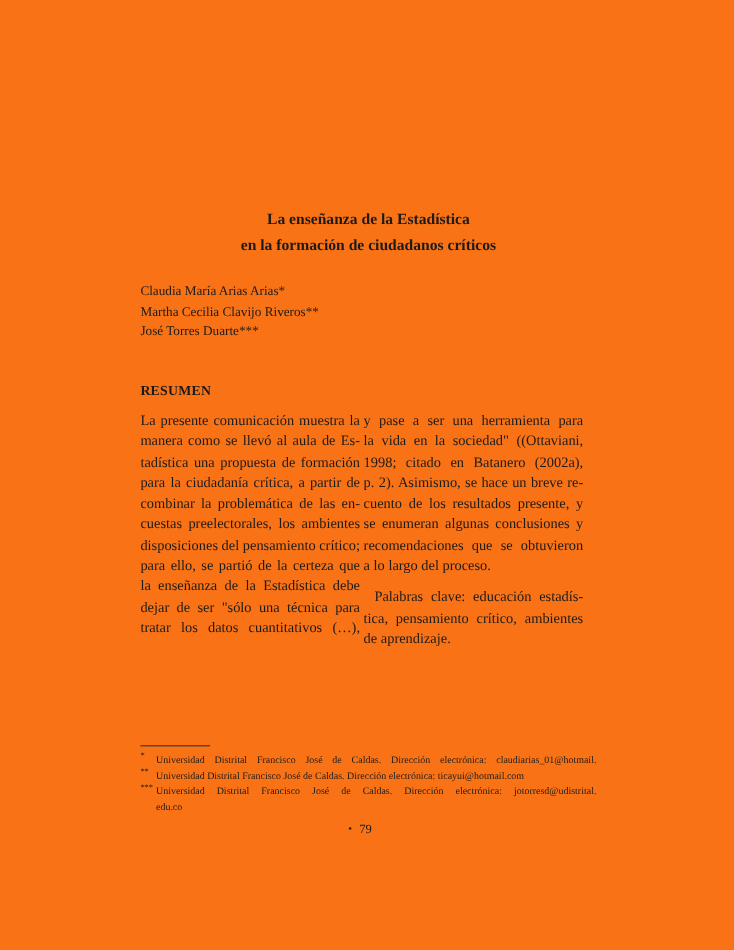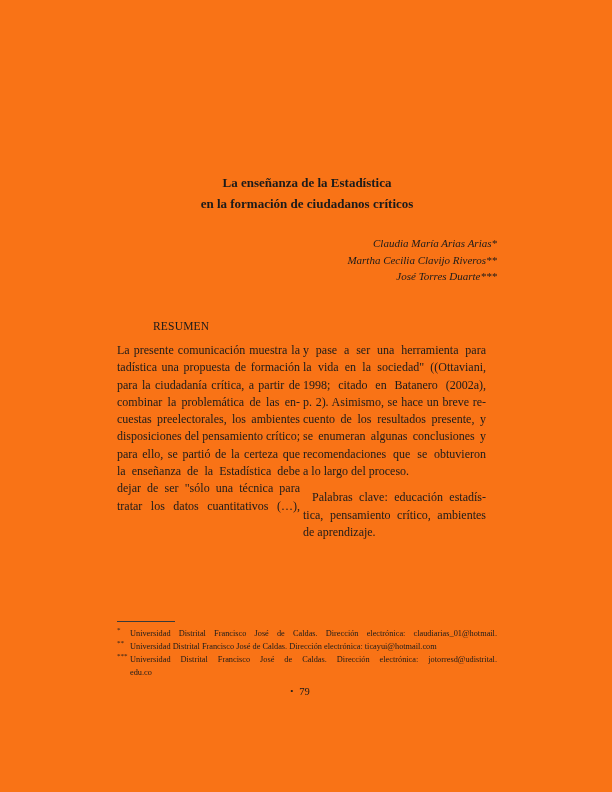--- a/index.html
+++ b/index.html
@@ -19,32 +19,30 @@
     width: 380px;
     text-align: center;
     font-weight: bold;
     font-size: 13px;
     line-height: 21px;
   }
   .authors {
     position: absolute;
     left: 117px; top: 235px;
     width: 380px;
-    text-align: right;
-    font-style: italic;
+    text-align: left;
     font-size: 11px;
     line-height: 16.5px;
   }
   .abstract-heading {
     position: absolute;
     left: 117px; top: 320px;
-    font-weight: normal;
+    font-weight: bold;
     font-size: 11.5px;
     letter-spacing: 0.2px;
-    margin-left: 36px;
   }
   .columns {
     position: absolute;
     left: 117px; top: 342px;
     width: 380px;
     display: flex;
     gap: 3px;
     font-size: 12px;
   }
   .col { width: 183px; }
@@ -105,20 +103,21 @@
     <div>Martha Cecilia Clavijo Riveros**</div>
     <div>José Torres Duarte***</div>
   </div>
 
   <div class="abstract-heading">RESUMEN</div>
 
   <div class="columns">
     <div class="col">
         <div class="para">
           <div class="line">La presente comunicación muestra la</div>
+          <div class="line">manera como se llevó al aula de Es-</div>
           <div class="line">tadística una propuesta de formación</div>
           <div class="line">para la ciudadanía crítica, a partir de</div>
           <div class="line">combinar la problemática de las en-</div>
           <div class="line">cuestas preelectorales, los ambientes</div>
           <div class="line">disposiciones del pensamiento crítico;</div>
           <div class="line">para ello, se partió de la certeza que</div>
           <div class="line">la enseñanza de la Estadística debe</div>
           <div class="line">dejar de ser "sólo una técnica para</div>
           <div class="line">tratar los datos cuantitativos (…),</div>
         </div>

